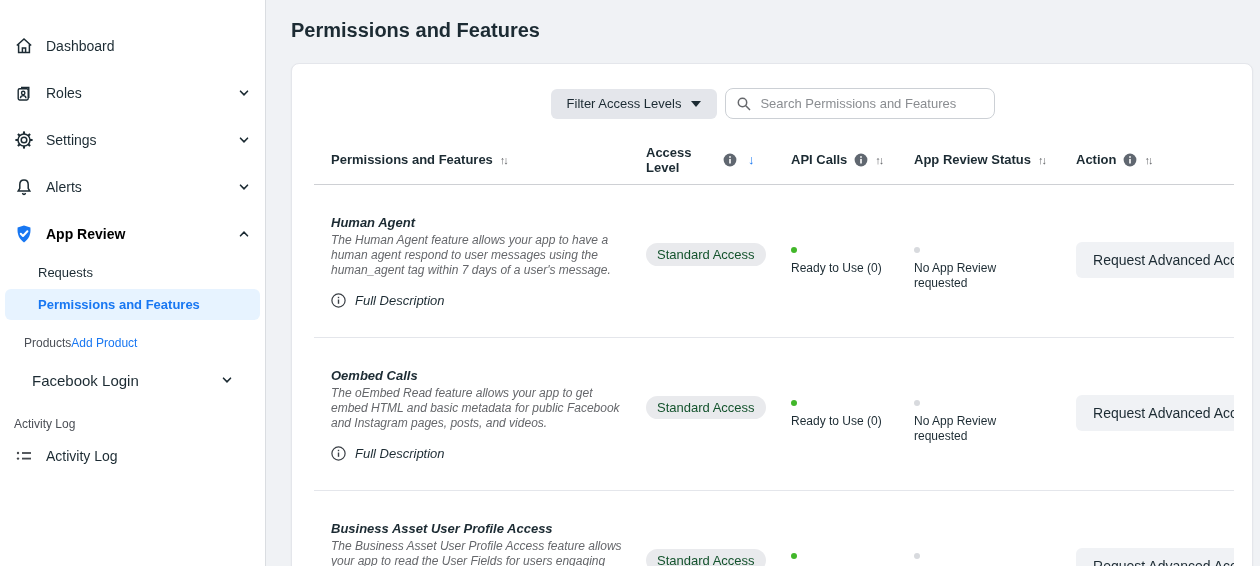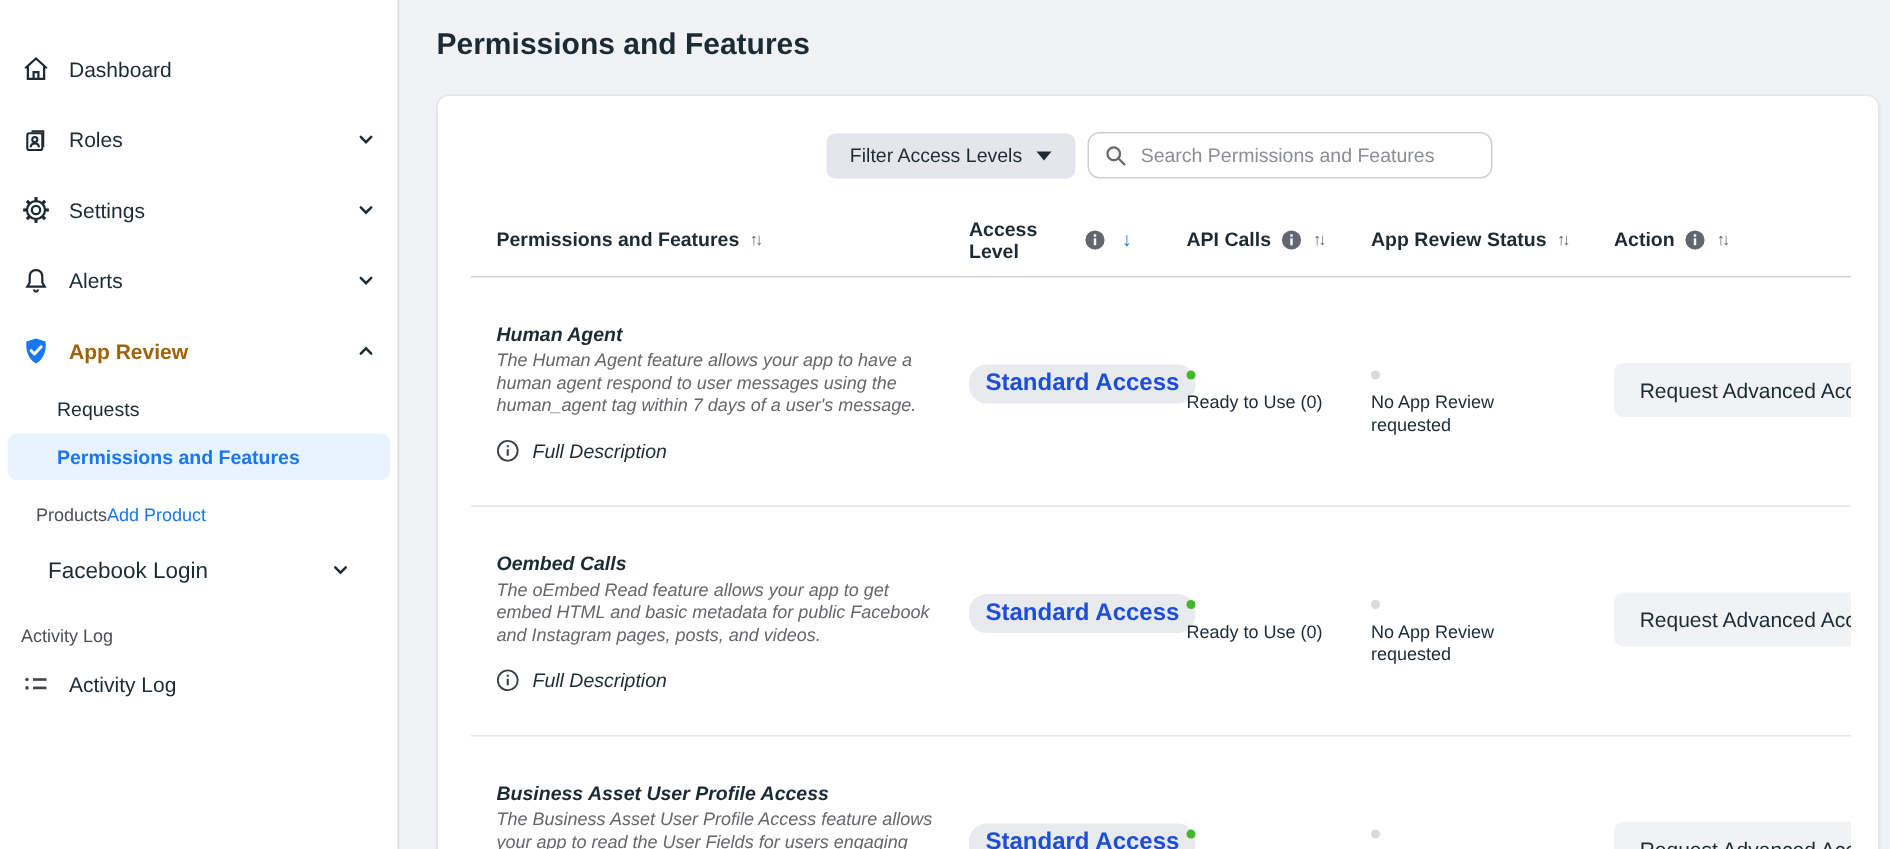--- a/index.html
+++ b/index.html
@@ -21,21 +21,21 @@
   }
   .side-item {
     display: flex; align-items: center;
     height: 47px; padding: 0 14px;
     font-size: 14px; color: #1c2b33;
     cursor: pointer;
   }
   .side-item .ic { width: 20px; height: 20px; margin-right: 12px; flex: 0 0 20px; display:flex; align-items:center; justify-content:center; }
   .side-item .lbl { flex: 1 1 auto; }
   .side-item .chev { width: 14px; height: 14px; display:flex; align-items:center; justify-content:center; }
-  .side-item.active-parent .lbl { color: #a16207; font-weight: bold; }
+  .side-item.active-parent .lbl { color: #000000; font-weight: bold; }
   .sub-item {
     display: flex; align-items: center;
     height: 31px; padding-left: 38px;
     font-size: 13px; color: #1c2b33; cursor: pointer;
   }
   .sub-item.selected {
     margin: 1px 5px; padding-left: 33px;
     background: #e7f3ff; border-radius: 6px;
     color: #1877f2; font-weight: bold;
   }
@@ -98,21 +98,21 @@
 
   .trow { border-bottom: 1px solid #e4e6eb; }
   .cell-main { padding: 30px 40px 29px 17px; font-style: italic; }
   .row-title { font-size: 13px; font-weight: bold; color: #1c2b33; margin-bottom: 3px; }
   .row-desc { font-size: 12px; line-height: 15px; color: #65676b; width: 292px; }
   .full-desc { display: flex; align-items: flex-start; gap: 9px; margin-top: 15px; font-size: 13px; color: #1c2b33; cursor: pointer; width: fit-content; }
   .cell-mid { padding-top: 58px; }
   .pill {
     display: inline-block; padding: 4px 11px;
     background: #e9eaed; border-radius: 12px;
-    font-size: 16px; font-weight: bold; color: #1d4ed8; white-space: nowrap;
+    font-size: 13px; font-weight: normal; color: #14532d; white-space: nowrap;
   }
   .dot-line { display: flex; align-items: flex-start; gap: 8px; font-size: 12px; color: #1c2b33; flex-direction: column; }
   .dot { width: 6px; height: 6px; border-radius: 3px; margin-top: 4px; flex: 0 0 6px; }
   .dot.green { background: #42b72a; }
   .dot.gray { background: #d8dade; }
   .status-text { line-height: 15px; width: 120px; }
   .action-btn {
     height: 36px; width: 200px; margin-top: -1px;
     background: #f0f2f5; border: none; border-radius: 6px;
     font-family: inherit; font-size: 14px; color: #1c2b33;

